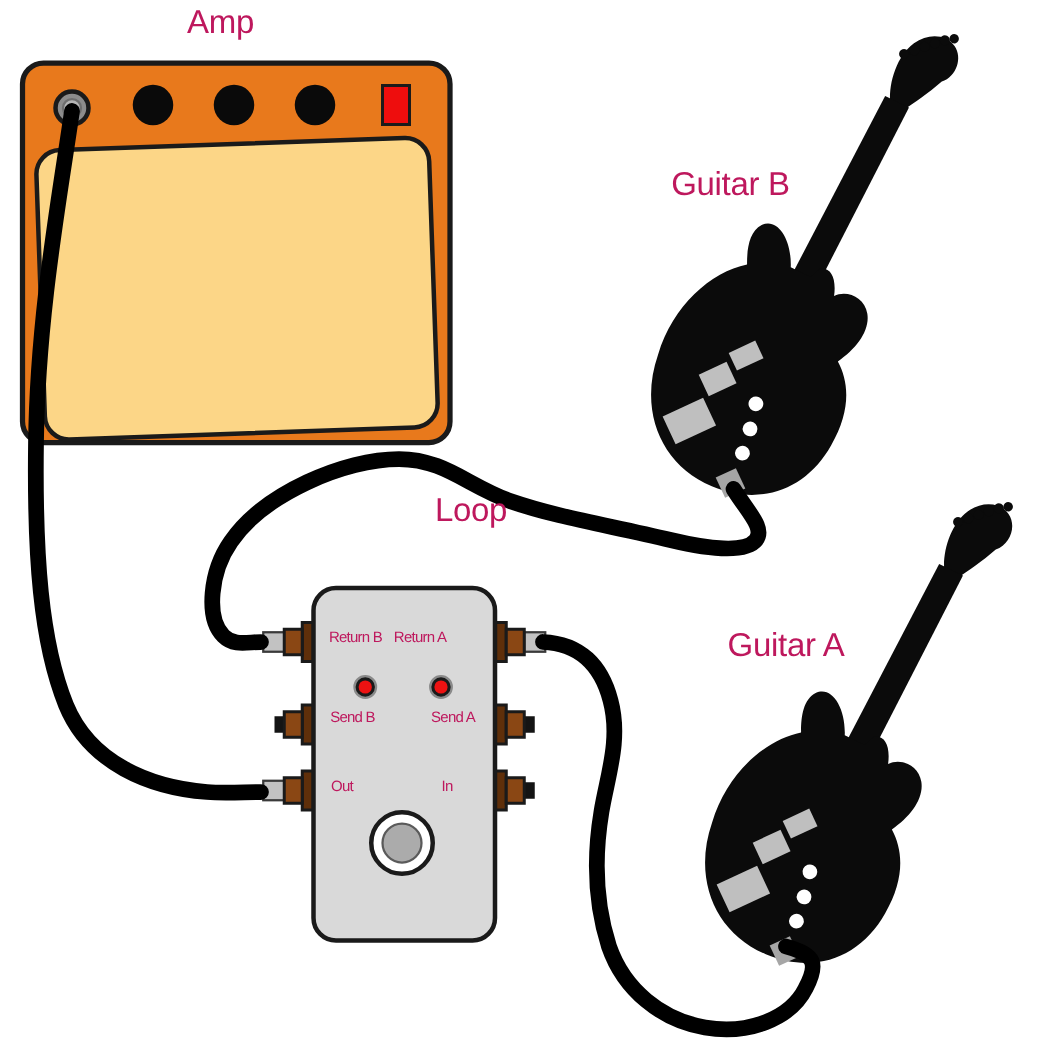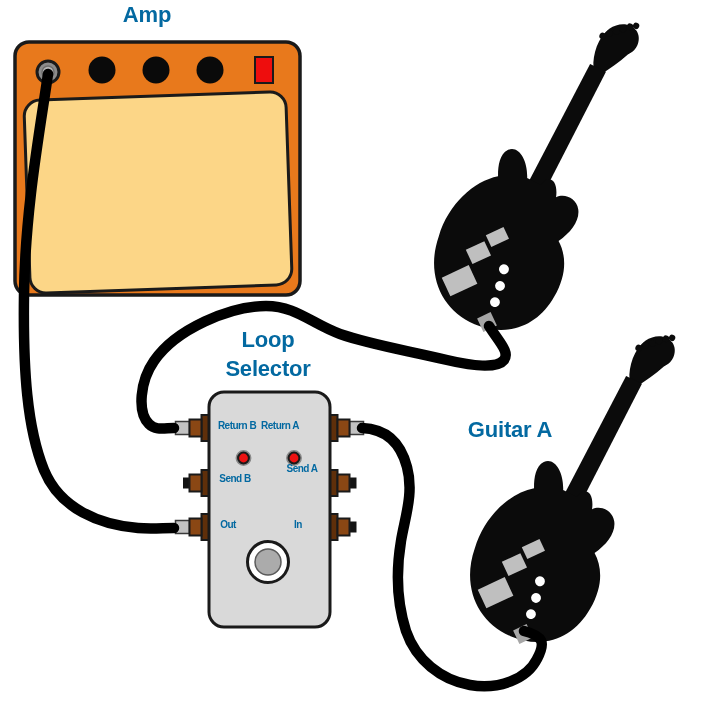--- a/index.html
+++ b/index.html
@@ -2,26 +2,26 @@
 <html><head>
 <meta charset="utf-8">
 <style>
   html,body{margin:0;padding:0;background:#fff;}
   .canvas{
     position:relative;width:703px;height:707px;background:#fff;
     font-family:"Liberation Sans", sans-serif;overflow:hidden;
   }
   .canvas svg{position:absolute;left:0;top:0;}
   .lbl{
-    position:absolute;font-weight:700;color:#0369a1;white-space:nowrap;
+    position:absolute;font-weight:400;color:#be185d;white-space:nowrap;
     transform:translateX(-50%);line-height:1.1;
   }
   .lbl-big{font-size:22px;letter-spacing:-0.2px;}
   .lbl-jack{font-size:10px;letter-spacing:-0.5px;}
-  .pedal-title{text-align:center;}
+  .pedal-title{margin-left:46px;}
   .pedal-title span{display:block;line-height:29px;}
   .outl{stroke:#1a1a1a;stroke-width:3;}
   .outl-thick{stroke:#1a1a1a;stroke-width:3.5;}
   .outl-thin{stroke:#1a1a1a;stroke-width:2;}
   .cable{fill:none;stroke-width:10.5;stroke-linecap:round;}
 </style>
 </head>
 <body>
 
 <div class="canvas">
@@ -115,28 +115,28 @@
     <use href="#guitar-shape" transform="translate(384 -36) rotate(26 103 358) translate(103 358) scale(0.93) translate(-103 -358)"></use>
     <use href="#guitar-shape" transform="translate(420 276) rotate(26 103 358) translate(103 358) scale(0.93) translate(-103 -358)"></use>
 
     <path class="cable" d="M 48 74 C 40 130 25 210 24 295 C 23 370 27 428 44 470 C 60 509 100 525 138 528 C 150 529 163 528 174 528" stroke="#000000"></path>
     <path class="cable" d="M 489 326 C 499 342 510 352 504 360 C 497 369 472 366 447 360 C 405 350 372 345 340 334 C 312 324 296 306 266 306 C 230 306 176 329 154 361 C 140 381 137 412 149 424 C 156 431 165 428 174 428" stroke="#000000"></path>
     <path class="cable" d="M 362 428 C 387 429 401 444 407 467 C 414 493 405 517 401 541 C 396 571 397 603 406 631 C 416 660 441 680 470 685 C 499 690 527 679 537 659 C 546 642 543 636 524 631" stroke="#000000"></path>
   </svg>
 
   <div class="lbl lbl-big" style="left:147px;top:3px;">Amp</div>
 
+  <div class="lbl lbl-big" style="left:487px;top:111px;">Guitar B</div>
 
-  <div class="lbl lbl-big" style="left:510px;top:418px;text-align:center;">Guitar A</div>
+  <div class="lbl lbl-big" style="left:524px;top:418px;text-align:center;">Guitar A</div>
 
   <div class="lbl lbl-big pedal-title" style="left:268px;top:325px;">
     <span>Loop</span>
-    <span>Selector</span>
   </div>
 
   <div class="lbl lbl-jack" style="left:237px;top:420px;">Return B</div>
   <div class="lbl lbl-jack" style="left:280px;top:420px;">Return A</div>
   <div class="lbl lbl-jack" style="left:235px;top:473px;">Send B</div>
-  <div class="lbl lbl-jack" style="left:302px;top:463px;">Send A</div>
+  <div class="lbl lbl-jack" style="left:302px;top:473px;">Send A</div>
   <div class="lbl lbl-jack" style="left:228px;top:519px;">Out</div>
   <div class="lbl lbl-jack" style="left:298px;top:519px;">In</div>
 
 </div>
 
 </body></html>

